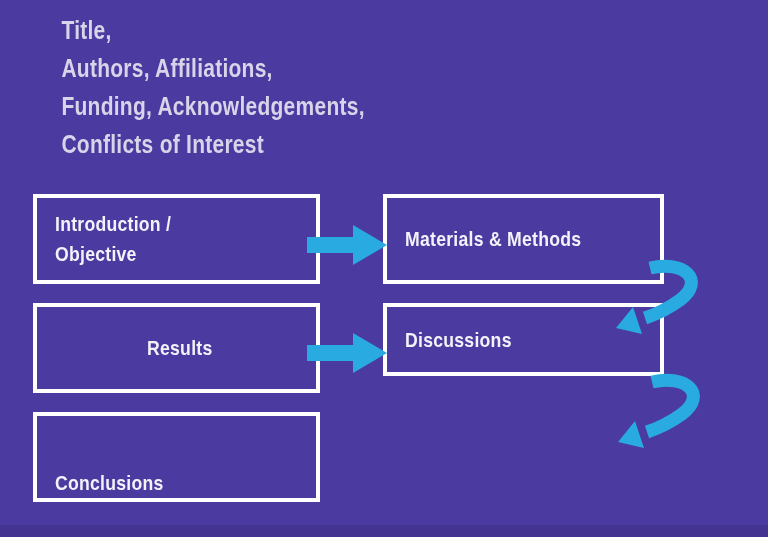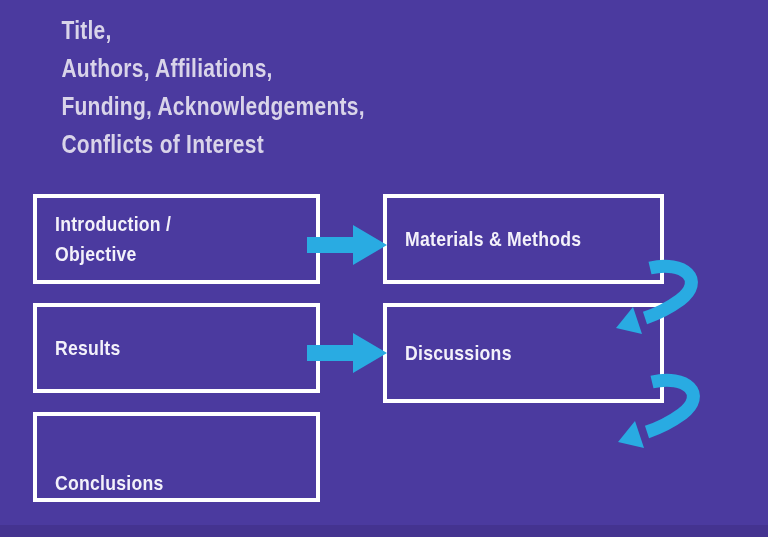--- a/index.html
+++ b/index.html
@@ -47,22 +47,22 @@
     line-height: 30px;
   }
   .box .bline {
     transform: scaleX(0.84);
     transform-origin: left center;
     letter-spacing: 0.3px;
     white-space: nowrap;
   }
   .box-intro        { left: 33px;  top: 194px; width: 287px; height: 90px; }
   .box-methods      { left: 383px; top: 194px; width: 281px; height: 90px; justify-content: center; }
-  .box-results      { left: 33px;  top: 303px; width: 287px; height: 90px; }
-  .box-discussions  { left: 383px; top: 303px; width: 281px; height: 100px; }
+  .box-results      { left: 33px;  top: 303px; width: 287px; height: 90px; align-items: center; }
+  .box-discussions  { left: 383px; top: 303px; width: 281px; height: 73px; }
   .box-conclusions  { left: 33px;  top: 412px; width: 287px; height: 90px; justify-content: flex-end; }
   .arrow { position: absolute; }
   .arrow-straight-1 { left: 307px; top: 222px; }
   .arrow-straight-2 { left: 307px; top: 330px; }
   .arrow-curved-1   { left: 612px; top: 258px; }
   .arrow-curved-2   { left: 614px; top: 372px; }
 </style>
 </head>
 <body>
 

